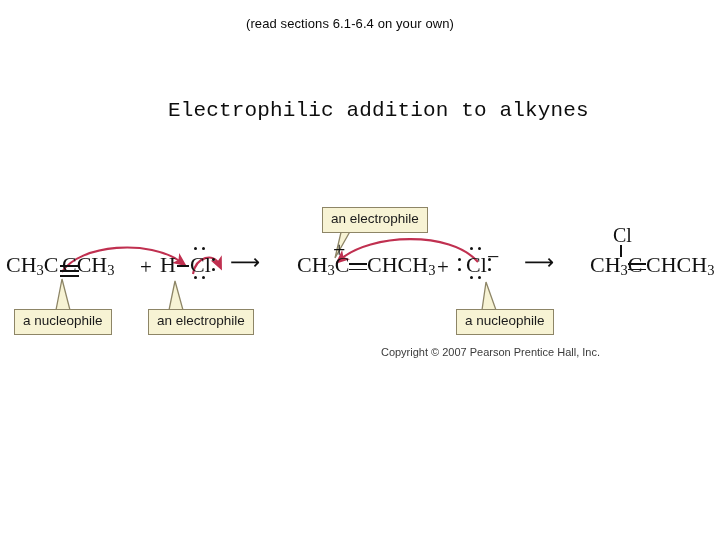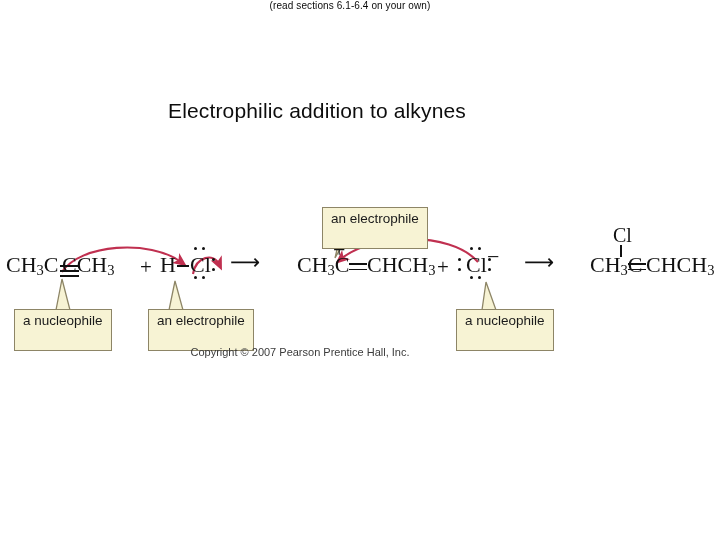--- a/index.html
+++ b/index.html
@@ -17,36 +17,37 @@
 
   .slide {
     position: absolute;
     inset: 0;
   }
 
   
   .read-note {
     position: absolute;
     left: 0;
-    top: 0;
+    top: 16px;
     width: 700px;
     text-align: center;
-    font-size: 10px;
+    font-size: 13px;
     color: #0a0a0a;
     letter-spacing: 0.1px;
   }
 
   
   .slide-title {
     position: absolute;
     left: 168px;
     top: 99px;
     font-size: 21px;
     color: #0d0d0d;
     letter-spacing: 0.15px;
+    font-family: Liberation Mono, monospace;
   }
 
   
   .figure {
     position: absolute;
     left: 0;
     top: 160px;
     width: 720px;
     height: 215px;
   }
@@ -59,21 +60,21 @@
     font-weight: bold;
     color: #1c1c1c;
     letter-spacing: -0.1px;
   }
 
   .copyright {
     position: absolute;
     left: 0;
     top: 186px;
     width: 600px;
-    text-align: center;
+    text-align: right;
     font-size: 11px;
     color: #3b3b3b;
   }
 
   
   .chem {
     position: absolute;
     font-family: "Liberation Serif", serif;
     font-size: 22px;
     color: #111111;
@@ -139,21 +140,21 @@
     background: #111111;
   }
 
   
   .callout {
     position: absolute;
     background: #f7f3d4;
     border: 1.4px solid #8d8566;
     color: #1a1a1a;
     font-size: 13.5px;
-    padding: 3px 8px 20px 8px;
+    padding: 3px 8px 4px 8px;
     box-sizing: border-box;
     white-space: nowrap;
     line-height: 1.25;
   }
 
   
   .tail {
     position: absolute;
     overflow: visible;
   }

